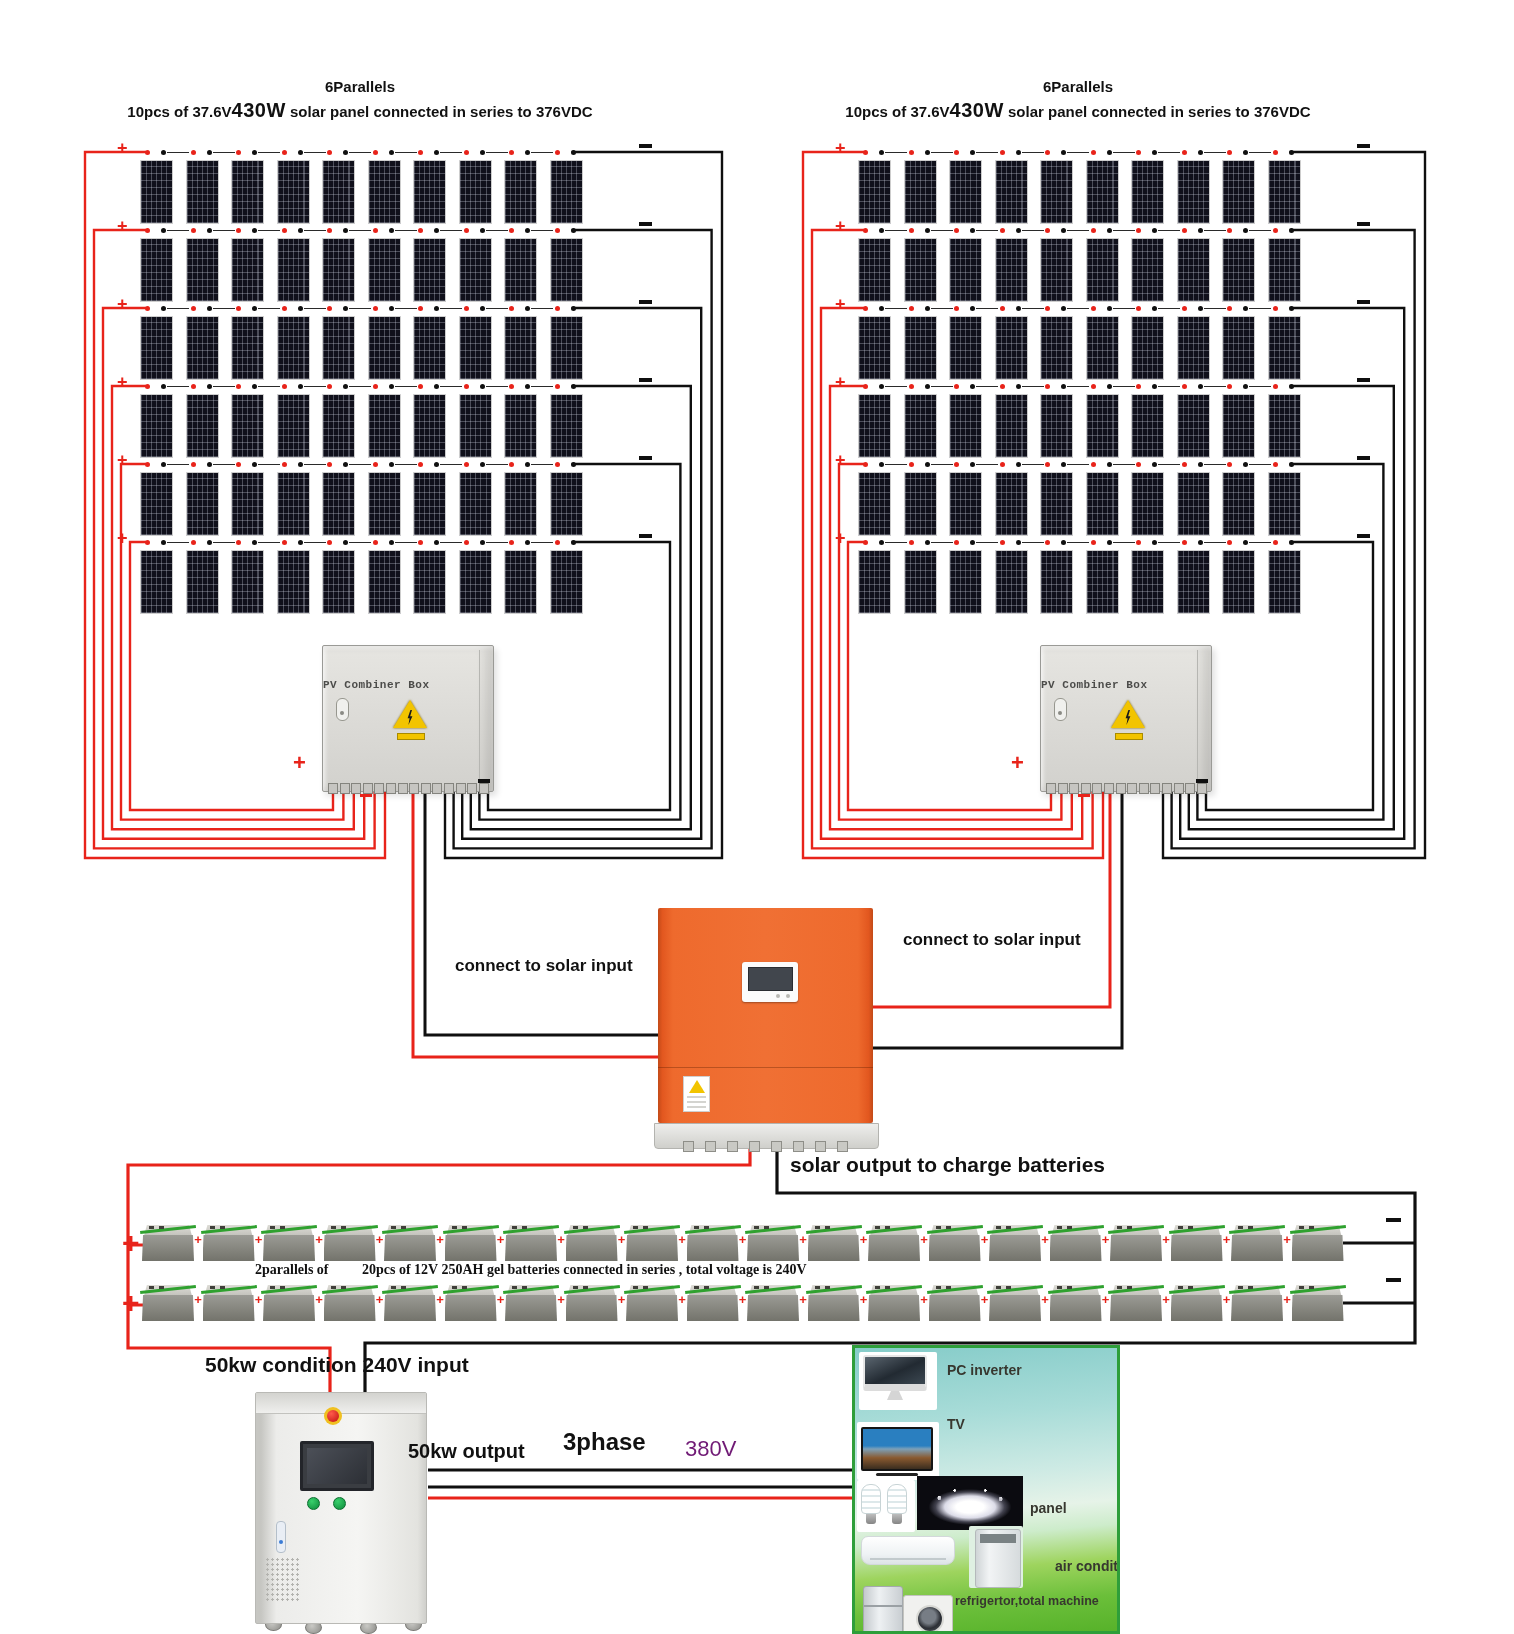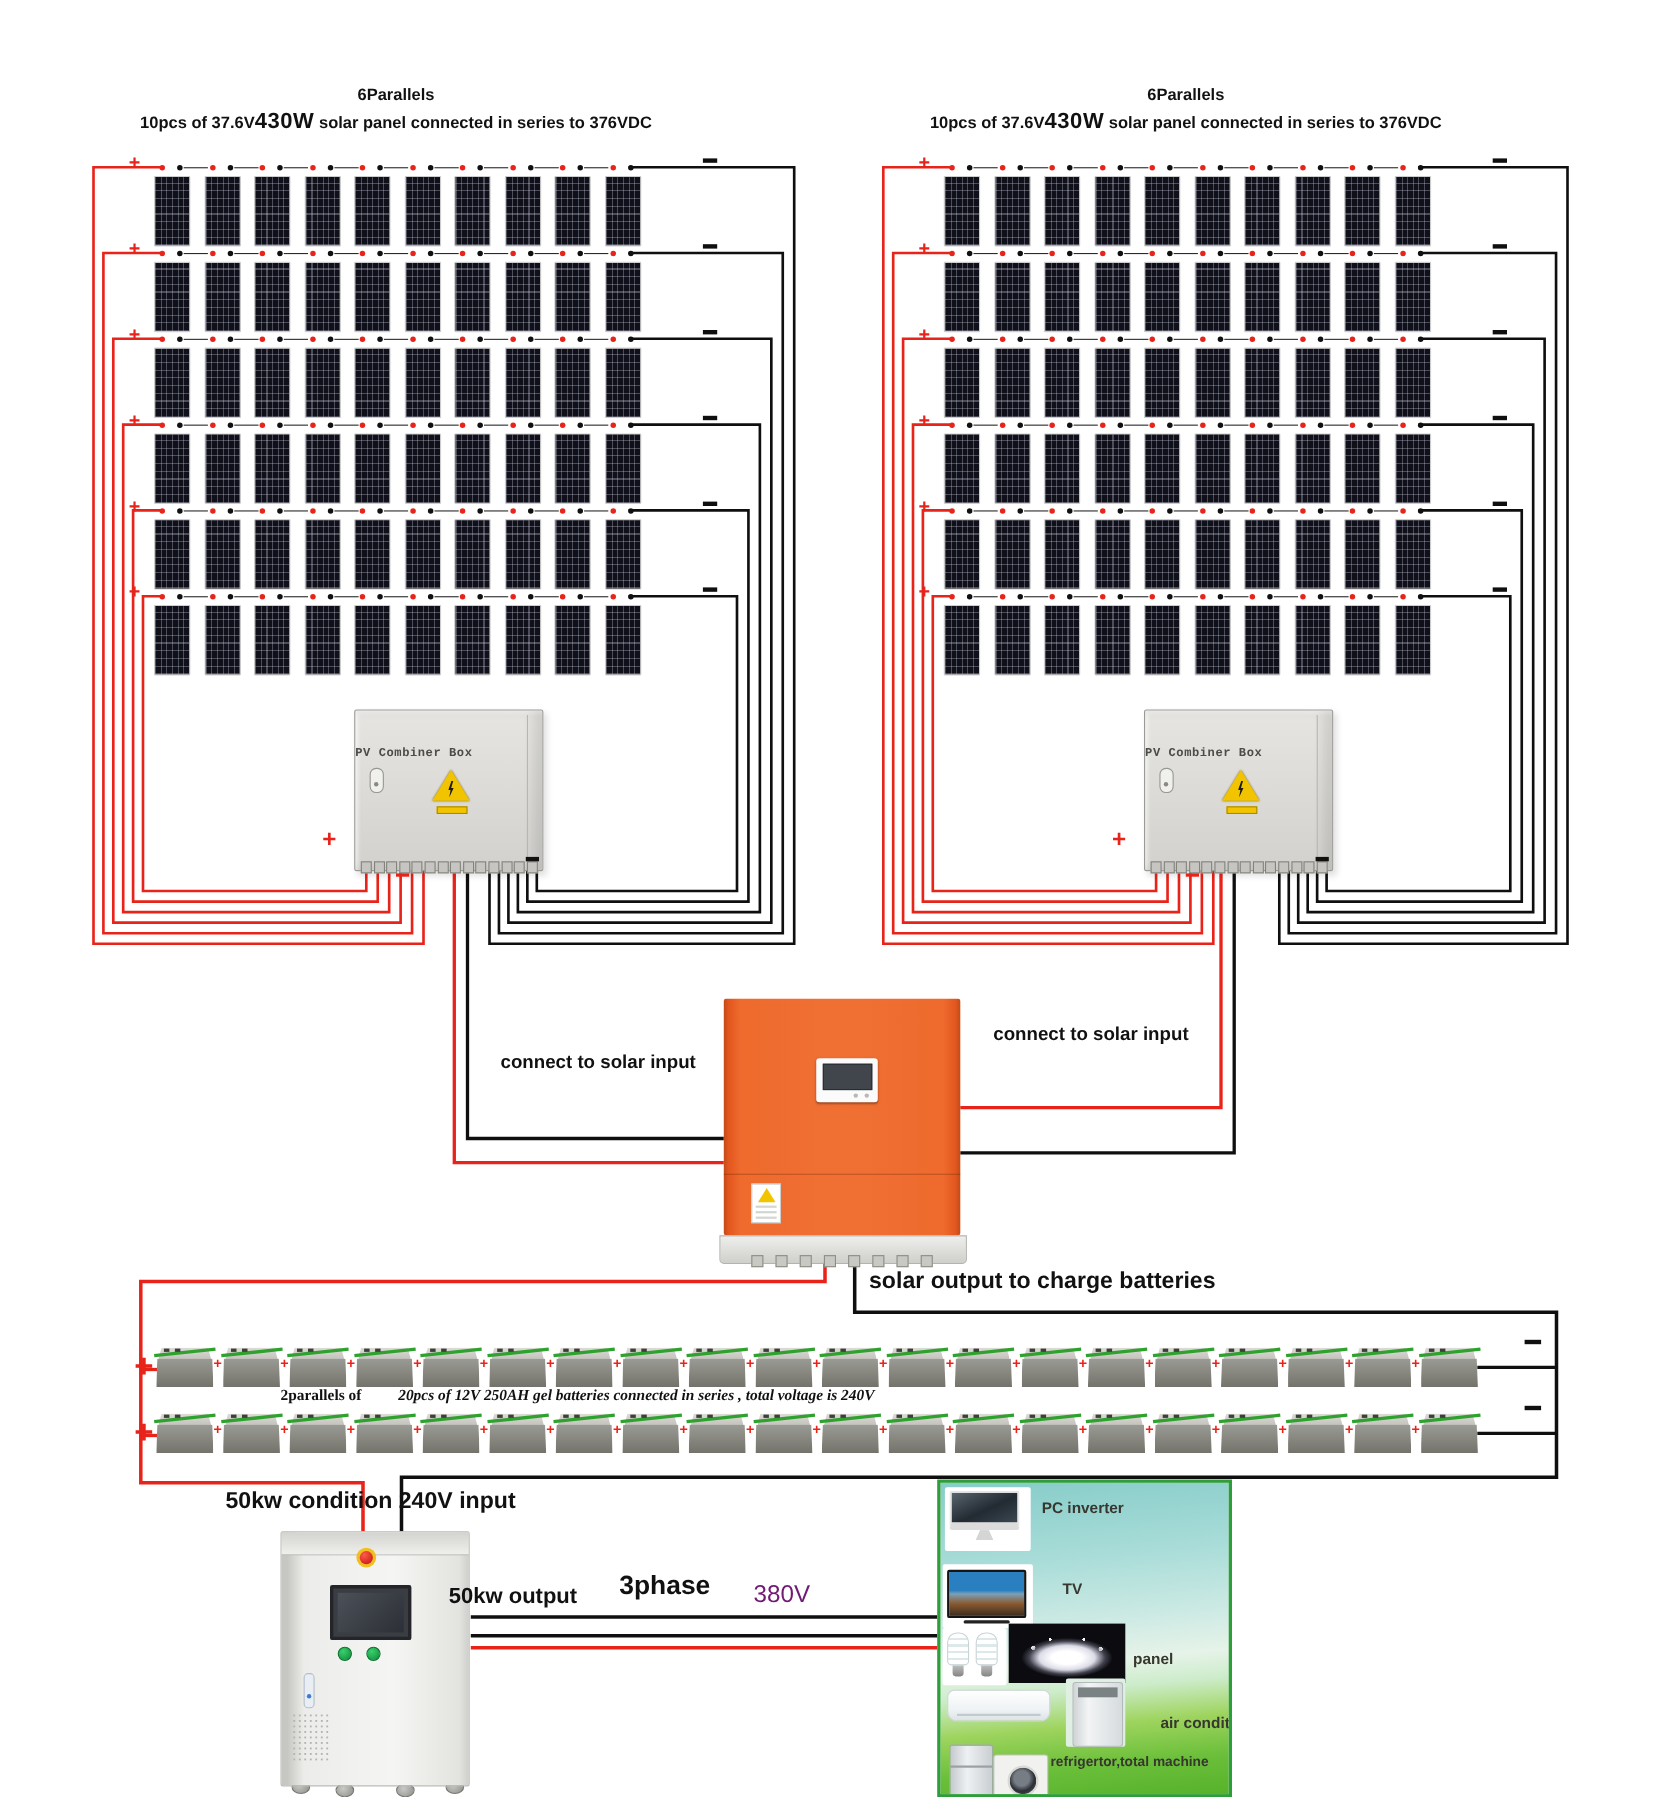--- a/index.html
+++ b/index.html
@@ -62,21 +62,21 @@
   .ctrl-flange{position:absolute;left:654px;top:1123px;width:223px;height:24px;z-index:3;
      background:linear-gradient(180deg,#eeeeec,#cfcfcb);border:1px solid #b3b3af;border-radius:0 0 4px 4px;}
   .flange-nub{position:absolute;top:17px;width:9px;height:9px;background:#c9c9c4;border:1px solid #8e8e88;}
 
   
   .lbl{position:absolute;z-index:4;font-weight:700;white-space:nowrap;}
   #lbl-connect-left{left:455px;top:956px;font-size:17px;}
   #lbl-connect-right{left:903px;top:930px;font-size:17px;}
   #lbl-solar-output{left:790px;top:1153px;font-size:21px;}
   #lbl-batt-parallels{left:255px;top:1262px;font-family:"Liberation Serif",serif;font-size:14px;}
-  #lbl-batt-series{left:362px;top:1262px;font-family:"Liberation Serif",serif;font-size:14px;font-style:italic;}
+  #lbl-batt-series{left:362px;top:1262px;font-family:"Liberation Serif",serif;font-size:14px;}
   #lbl-inverter-title{left:205px;top:1353px;font-size:21px;}
   #lbl-inverter-output{left:408px;top:1440px;font-size:20px;}
   #lbl-phase{left:563px;top:1428px;font-size:24px;}
   #lbl-voltage{left:685px;top:1436px;font-size:22px;font-weight:400;color:#701a75;}
   .batt-plus{position:absolute;color:#e8231a;font-weight:900;font-size:30px;z-index:4;line-height:1;}
 
   
   .batt-row{position:absolute;left:142px;width:1215px;height:38px;z-index:3;}
   .battery{position:absolute;top:0;width:52px;height:36px;}
   .battery .top{position:absolute;left:2px;top:0;width:48px;height:11px;background:linear-gradient(180deg,#dddcd6,#c2c1bb);
@@ -1394,21 +1394,21 @@
         <div class="scr"></div>
         <div class="stand"></div>
       </div>
     <div class="load-label" style="left:92px;top:14px;">PC inverter</div>
 
     <div class="card" style="left:2px;top:74px;width:82px;height:58px;"></div>
     <div class="tv">
         <div class="scr"></div>
         <div class="base"></div>
       </div>
-    <div class="load-label" style="left:92px;top:88px;margin-left:19px;">TV</div>
+    <div class="load-label" style="left:92px;top:68px;">TV</div>
 
     <div class="card" style="left:2px;top:132px;width:58px;height:52px;"></div>
     <div class="bulb" style="left:6px;top:136px;">
         <div class="glass"></div>
         <div class="cap"></div>
       </div>
     <div class="bulb" style="left:32px;top:136px;">
         <div class="glass"></div>
         <div class="cap"></div>
       </div>

